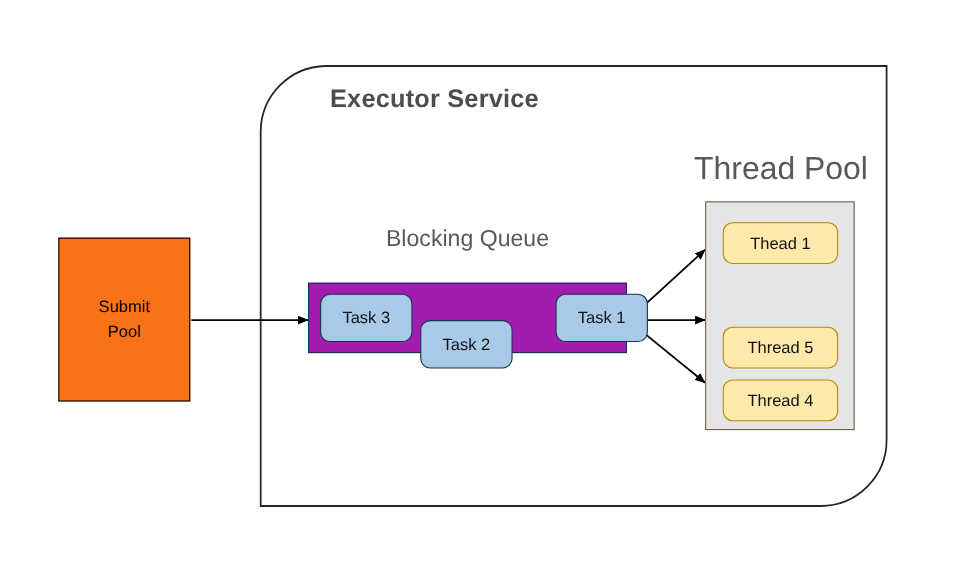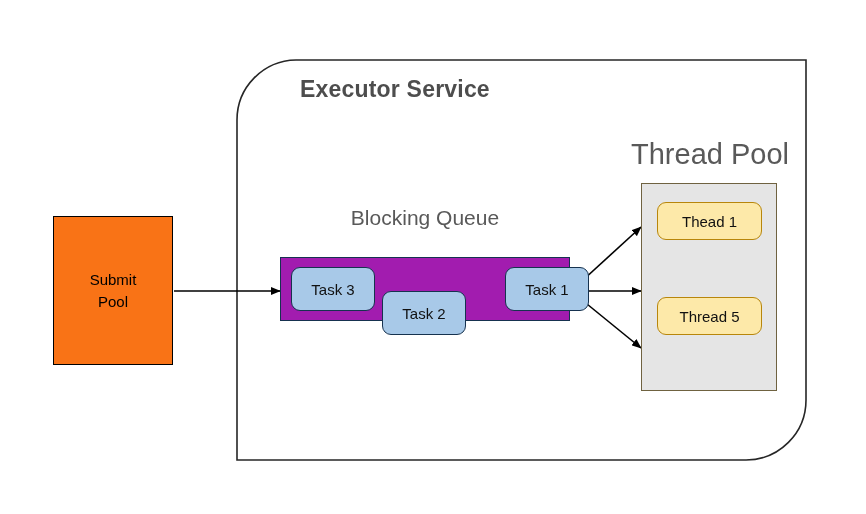--- a/index.html
+++ b/index.html
@@ -181,15 +181,16 @@
     <div class="task-box task-pos-0">Task 3</div>
     <div class="task-box task-pos-1">Task 2</div>
     <div class="task-box task-pos-2">Task 1</div>
   </div>
 
   <div class="pool-title">Thread Pool</div>
 
   <div class="pool-container">
     <div class="thread-box thread-pos-0">Thead 1</div>
     <div class="thread-box thread-pos-2">Thread 5</div>
+    <div class="thread-box thread-pos-3">Thread 4</div>
   </div>
 
 </div>
 
 </body></html>

